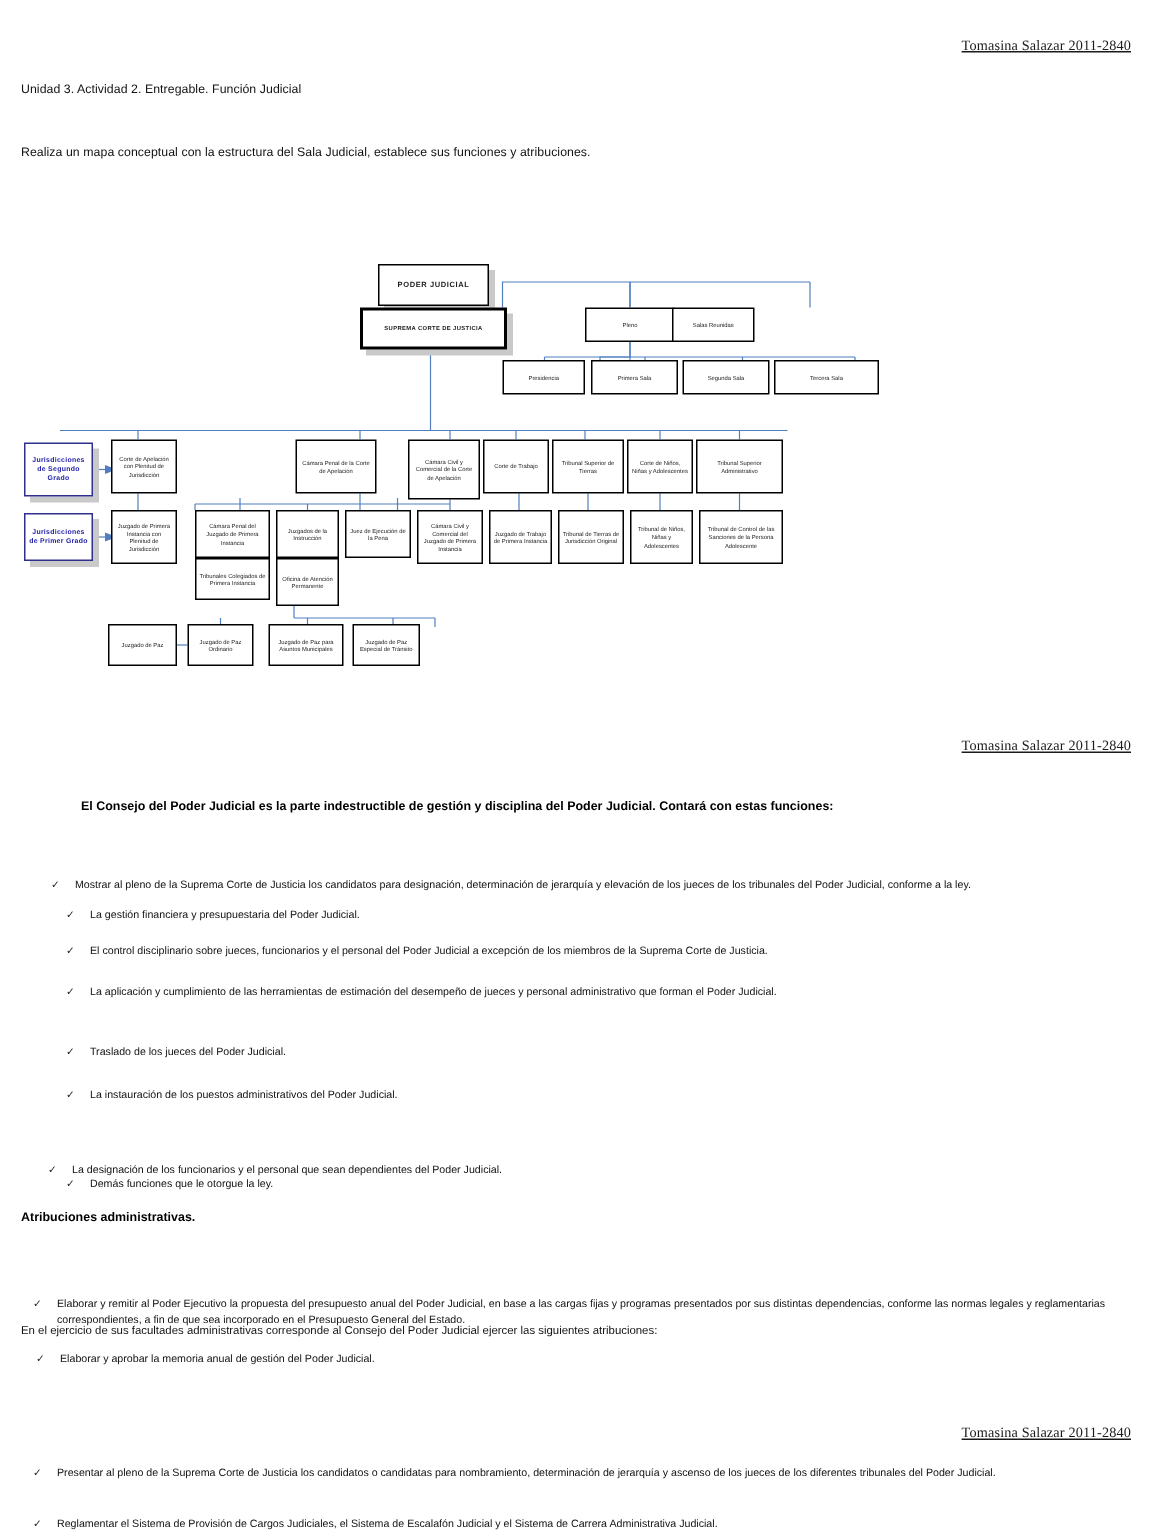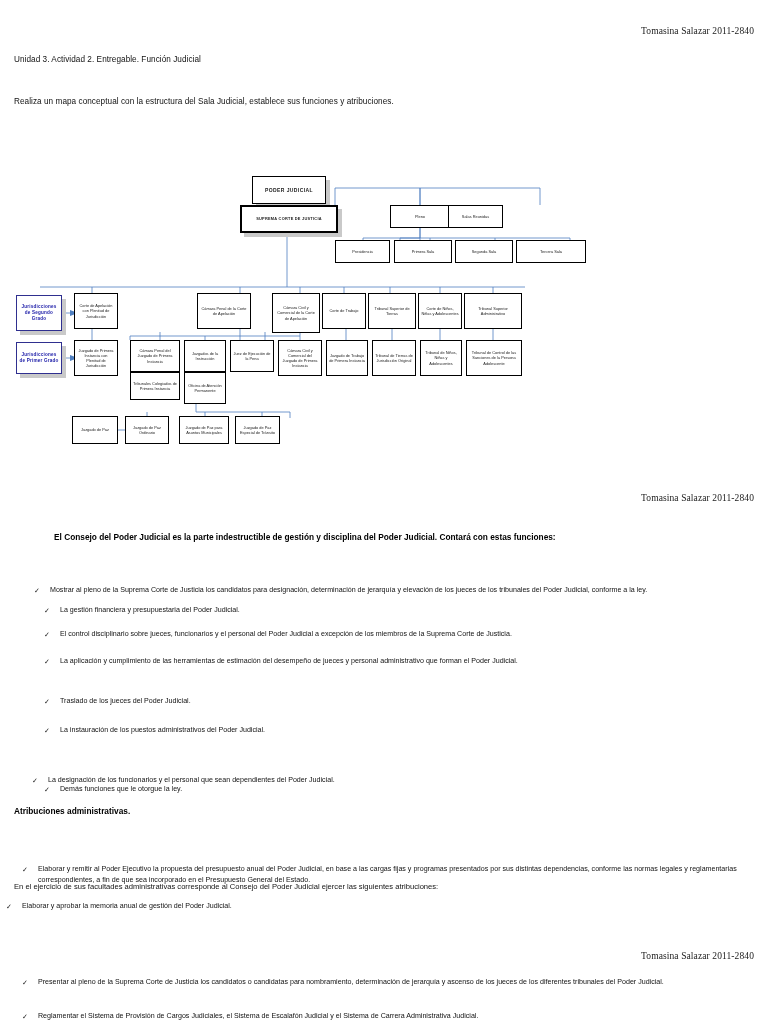--- a/index.html
+++ b/index.html
@@ -18,20 +18,21 @@
 
   
   .author-mark {
     position: absolute;
     right: 14px;
     font-family: "Liberation Serif", serif;
     font-size: 9.5px;
     color: #1a1a1a;
     white-space: nowrap;
     letter-spacing: .1px;
+    text-decoration: underline;
   }
   #author-top   { top: 26px; }
   #author-mid   { top: 493px; }
   #author-bot   { top: 951px; }
 
   
   .doc-line {
     position: absolute;
     left: 14px;
     font-size: 8.2px;
@@ -254,21 +255,21 @@
   <span class="btxt">Demás funciones que le otorgue la ley.</span>
 </div>
 
 <div class="sec-head" style="top:806px;">Atribuciones administrativas.</div>
 <div class="body-line" style="top:838px;">En el ejercicio de sus facultades administrativas corresponde al Consejo del Poder Judicial ejercer las siguientes atribuciones:</div>
 
 <div class="bullet" style="left:22px; top:864px; width:734px;">
   <span class="tick">✓</span>
   <span class="btxt">Elaborar y remitir al Poder Ejecutivo la propuesta del presupuesto anual del Poder Judicial, en base a las cargas fijas y programas presentados por sus distintas dependencias, conforme las normas legales y reglamentarias correspondientes, a fin de que sea incorporado en el Presupuesto General del Estado.</span>
 </div>
-<div class="bullet" style="left:6px; top:901px; width:734px;">
+<div class="bullet" style="left:24px; top:901px; width:734px;">
   <span class="tick">✓</span>
   <span class="btxt">Elaborar y aprobar la memoria anual de gestión del Poder Judicial.</span>
 </div>
 
 <div class="bullet" style="left:22px; top:977px; width:734px;">
   <span class="tick">✓</span>
   <span class="btxt">Presentar al pleno de la Suprema Corte de Justicia los candidatos o candidatas para nombramiento, determinación de jerarquía y ascenso de los jueces de los diferentes tribunales del Poder Judicial.</span>
 </div>
 <div class="bullet" style="left:22px; top:1011px; width:734px;">
   <span class="tick">✓</span>

